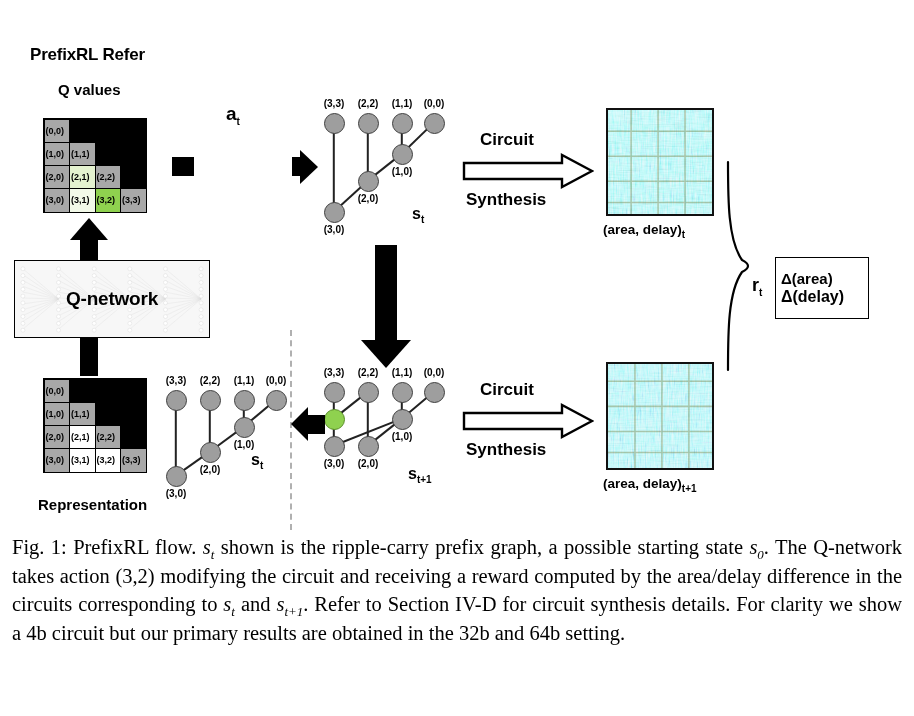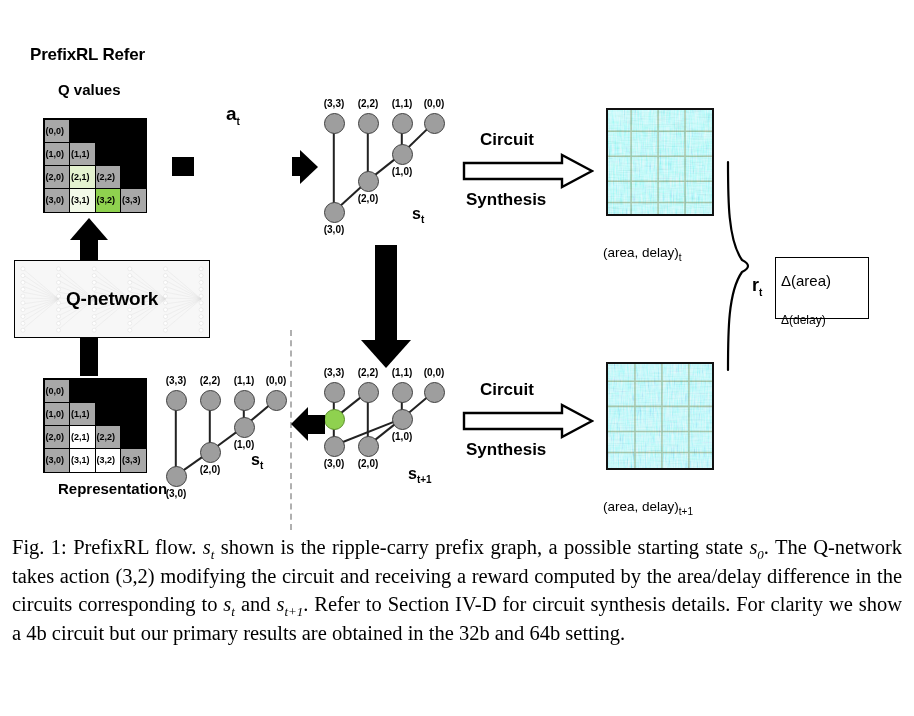--- a/index.html
+++ b/index.html
@@ -30,24 +30,23 @@
     white-space: nowrap;
   }
   .sub-title {
     font-family: "Liberation Sans", sans-serif;
     font-weight: bold;
     font-size: 15px;
     white-space: nowrap;
   }
   .small-bold {
     font-family: "Liberation Sans", sans-serif;
-    font-weight: normal;
+    font-weight: bold;
     font-size: 13.5px;
     white-space: nowrap;
-    margin-top: 23px;
   }
   .node-label {
     font-family: "Liberation Sans", sans-serif;
     font-weight: bold;
     font-size: 10px;
     white-space: nowrap;
   }
   .cell-label {
     font-family: "Liberation Sans", sans-serif;
     font-weight: bold;
@@ -318,21 +317,21 @@
       <div class="cell" style="background: rgb(255, 255, 255);">
         <span class="cell-label">(3,1)</span>
       </div>
       <div class="cell" style="background: rgb(255, 255, 255);">
         <span class="cell-label">(3,2)</span>
       </div>
       <div class="cell" style="background: rgb(168, 168, 168);">
         <span class="cell-label">(3,3)</span>
       </div>
     </div>
-  <div class="sub-title abs" style="left:38px; top:480px;margin-left:20px;">Representation</div>
+  <div class="sub-title abs" style="left:38px; top:496px;">Representation</div>
 
   <div class="state-label abs" style="left:226px; top:103px; font-size:19px;"><span>a</span><sub>t</sub></div>
 
   <div class="abs" style="left:172px; top:157px; width:22px; height:19px; background:#000;"></div>
 
 
   <div>
     <div class="abs" style="left:292px; top:157px; width:10px; height:19px; background:#000;"></div>
     <div class="tri" style="left:300px; top:150px;
         border-top:17px solid transparent; border-bottom:17px solid transparent;
@@ -509,18 +508,18 @@
   <div class="small-bold abs" style="left:603px; top:476px;"><span>(area, delay)</span><sub style="font-size:10px;">t+1</sub></div>
 
   <svg class="abs" style="left:722px; top:160px; width:30px; height:212px;" viewBox="0 0 30 212">
     <path d="M6 2 C6 40 6 80 20 100 C28 104 28 108 20 112 C6 132 6 172 6 210" fill="none" stroke="#000" stroke-width="2.2" stroke-linecap="round"></path>
   </svg>
 
   <div class="state-label abs" style="left:752px; top:275px; font-size:18px;"><span>r</span><sub>t</sub></div>
 
   <div class="plainbox" style="left:775px; top:257px; width:94px; height:62px; flex-direction:column; align-items:flex-start; padding-left:5px; justify-content:center; gap:1px;">
     <span class="small-bold" style="font-size:15px;">Δ(area)</span>
-    <span class="small-bold" style="font-size:12px;">Δ(delay)</span>
+    <span class="small-bold" style="font-size:16px;">Δ(delay)</span>
   </div>
 
 </div>
 
 <div id="caption"><span>Fig. 1: PrefixRL flow. </span><span class="m">s</span><sub>t</sub><span> shown is the ripple-carry prefix graph, a possible starting state </span><span class="m">s</span><sub>0</sub><span>. The Q-network takes action (3,2) modifying the circuit and receiving a reward computed by the area/delay difference in the circuits corresponding to </span><span class="m">s</span><sub>t</sub><span> and </span><span class="m">s</span><sub>t+1</sub><span>. Refer to Section IV-D for circuit synthesis details. For clarity we show a 4b circuit but our primary results are obtained in the 32b and 64b setting.</span></div>
 
 </body></html>

